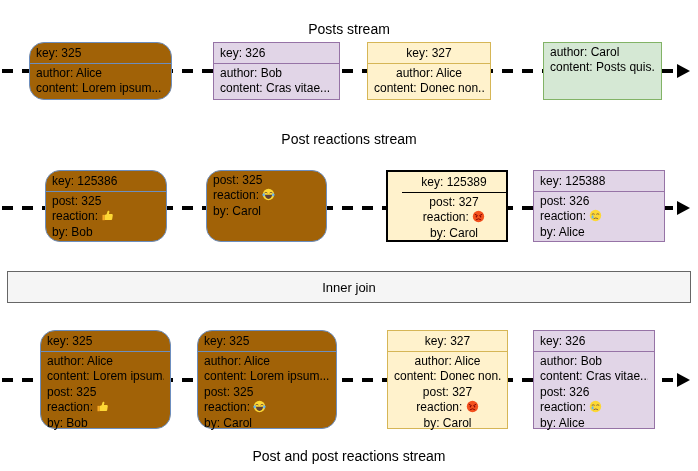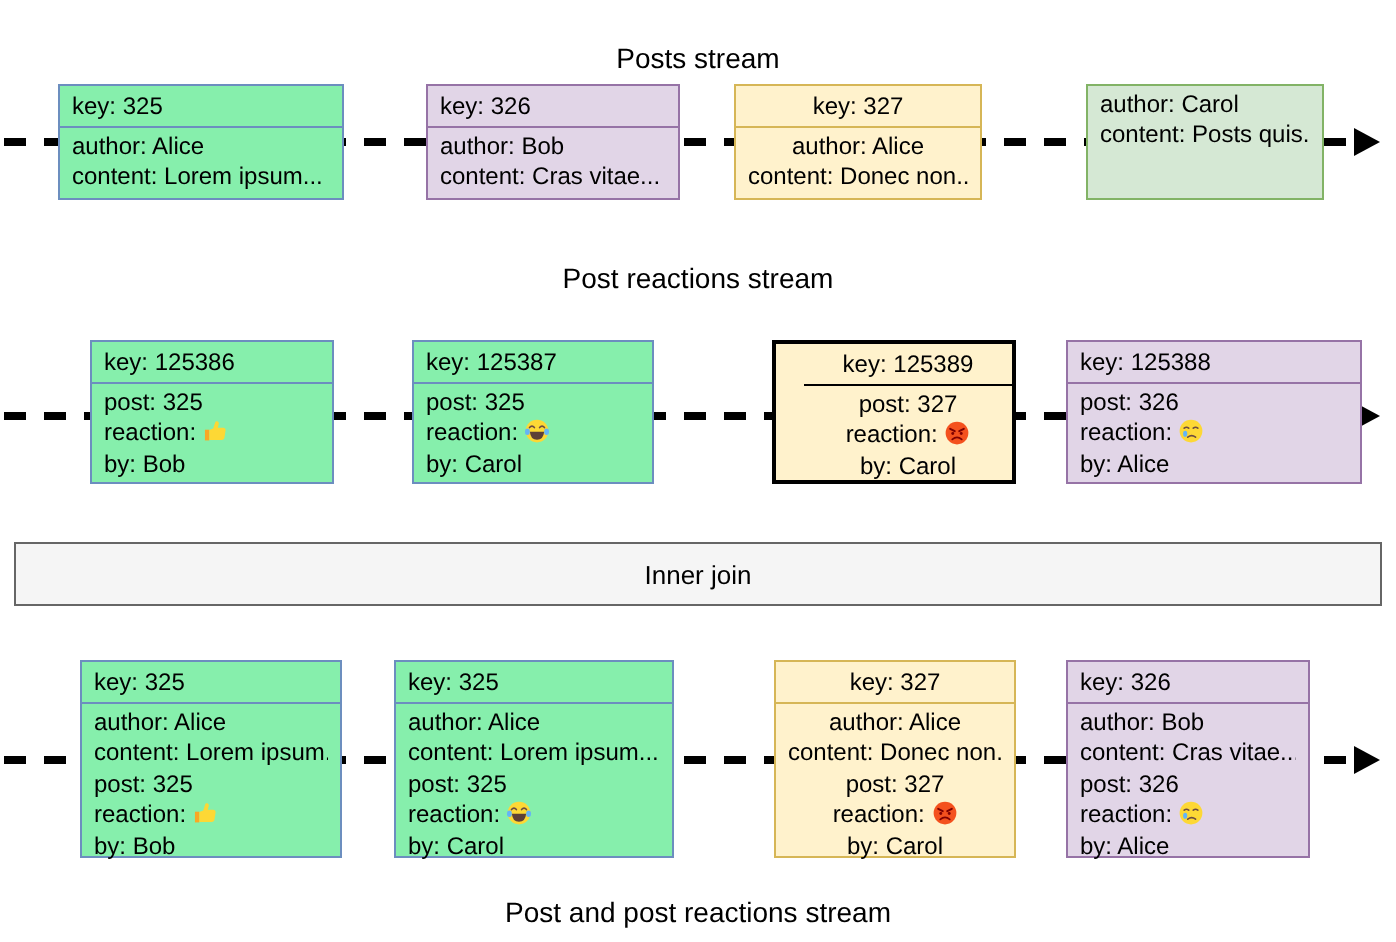--- a/index.html
+++ b/index.html
@@ -42,26 +42,26 @@
   .r-posts .card{height:58px;}
   .r-reactions .card{height:72px;}
   .r-joined .card{height:99px;}
   .r-posts .card:nth-child(1){left:29px;width:143px;}
   .r-posts .card:nth-child(2){left:213px;width:127px;}
   .r-posts .card:nth-child(3){left:367px;width:124px;}
   .r-posts .card:nth-child(4){left:543px;width:119px;}
   .r-reactions .card:nth-child(1){left:45px;width:122px;}
   .r-reactions .card:nth-child(2){left:206px;width:121px;}
   .r-reactions .card:nth-child(3){left:386px;width:122px;padding-left:14px;}
-  .r-reactions .card:nth-child(4){left:533px;width:148px;}
+  .r-reactions .card:nth-child(4){left:533px;width:132px;}
   .r-joined .card:nth-child(1){left:40px;width:131px;}
   .r-joined .card:nth-child(2){left:197px;width:140px;}
   .r-joined .card:nth-child(3){left:387px;width:121px;}
   .r-joined .card:nth-child(4){left:533px;width:122px;}
-  .c-blue  {--bc:#6c8ebf;background:#86efac;}
+  .c-blue  {--bc:#6c8ebf;background:#a16207;border-radius:15px;}
   .c-purple{--bc:#9673a6;background:#e1d5e7;}
   .c-yellow{--bc:#d6b656;background:#fff2cc;text-align:center;}
   .c-green {--bc:#82b366;background:#d5e8d4;}
   .card.hl{--bc:#000000;border-width:2px;}
   .card-header{
     height:20px;line-height:20px;padding:0 6px;
     border-bottom:1px solid var(--bc,#000);white-space:nowrap;overflow:hidden;
   }
   .card-body{padding:2px 6px 0 6px;}
   .line{line-height:15.4px;white-space:nowrap;overflow:hidden;}
@@ -121,21 +121,20 @@
         <div class="card-body">
           <div class="line">post: 325</div>
           <div class="line">reaction: <span class="emoji"><svg width="13" height="13" viewBox="0 0 16 16">
                 <path d="M1.8 7.2h2.7v6.6H1.8z" fill="#f9a825"></path>
                 <path d="M4.5 13.6V7.4l2.4-1 1.2-3.6c.2-.7 1-1 1.6-.6.5.3.8 1 .6 1.6L9.7 6h3.4c.9 0 1.6.8 1.4 1.7l-.7 4.5c-.1.8-.8 1.4-1.6 1.4H4.5z" fill="#fdd835"></path>
               </svg></span></div>
           <div class="line">by: Bob</div>
         </div>
       </div>
       <div class="card c-blue">
-        <div class="card-header">key: 125387</div>
         <div class="card-body">
           <div class="line">post: 325</div>
           <div class="line">reaction: <span class="emoji"><svg width="13" height="13" viewBox="0 0 16 16">
                 <circle cx="8" cy="8" r="7" fill="#fdd835"></circle>
                 <path d="M3.4 5.9q1.5-1.8 3 0M9.6 5.9q1.5-1.8 3 0" fill="none" stroke="#6d4c41" stroke-width="1" stroke-linecap="round"></path>
                 <path d="M3.6 8.4h8.8q-.5 5-4.4 5t-4.4-5z" fill="#5d4037"></path>
                 <ellipse cx="2.1" cy="8.4" rx="1.5" ry="2" fill="#64b5f6"></ellipse>
                 <ellipse cx="13.9" cy="8.4" rx="1.5" ry="2" fill="#64b5f6"></ellipse>
               </svg></span></div>
           <div class="line">by: Carol</div>

